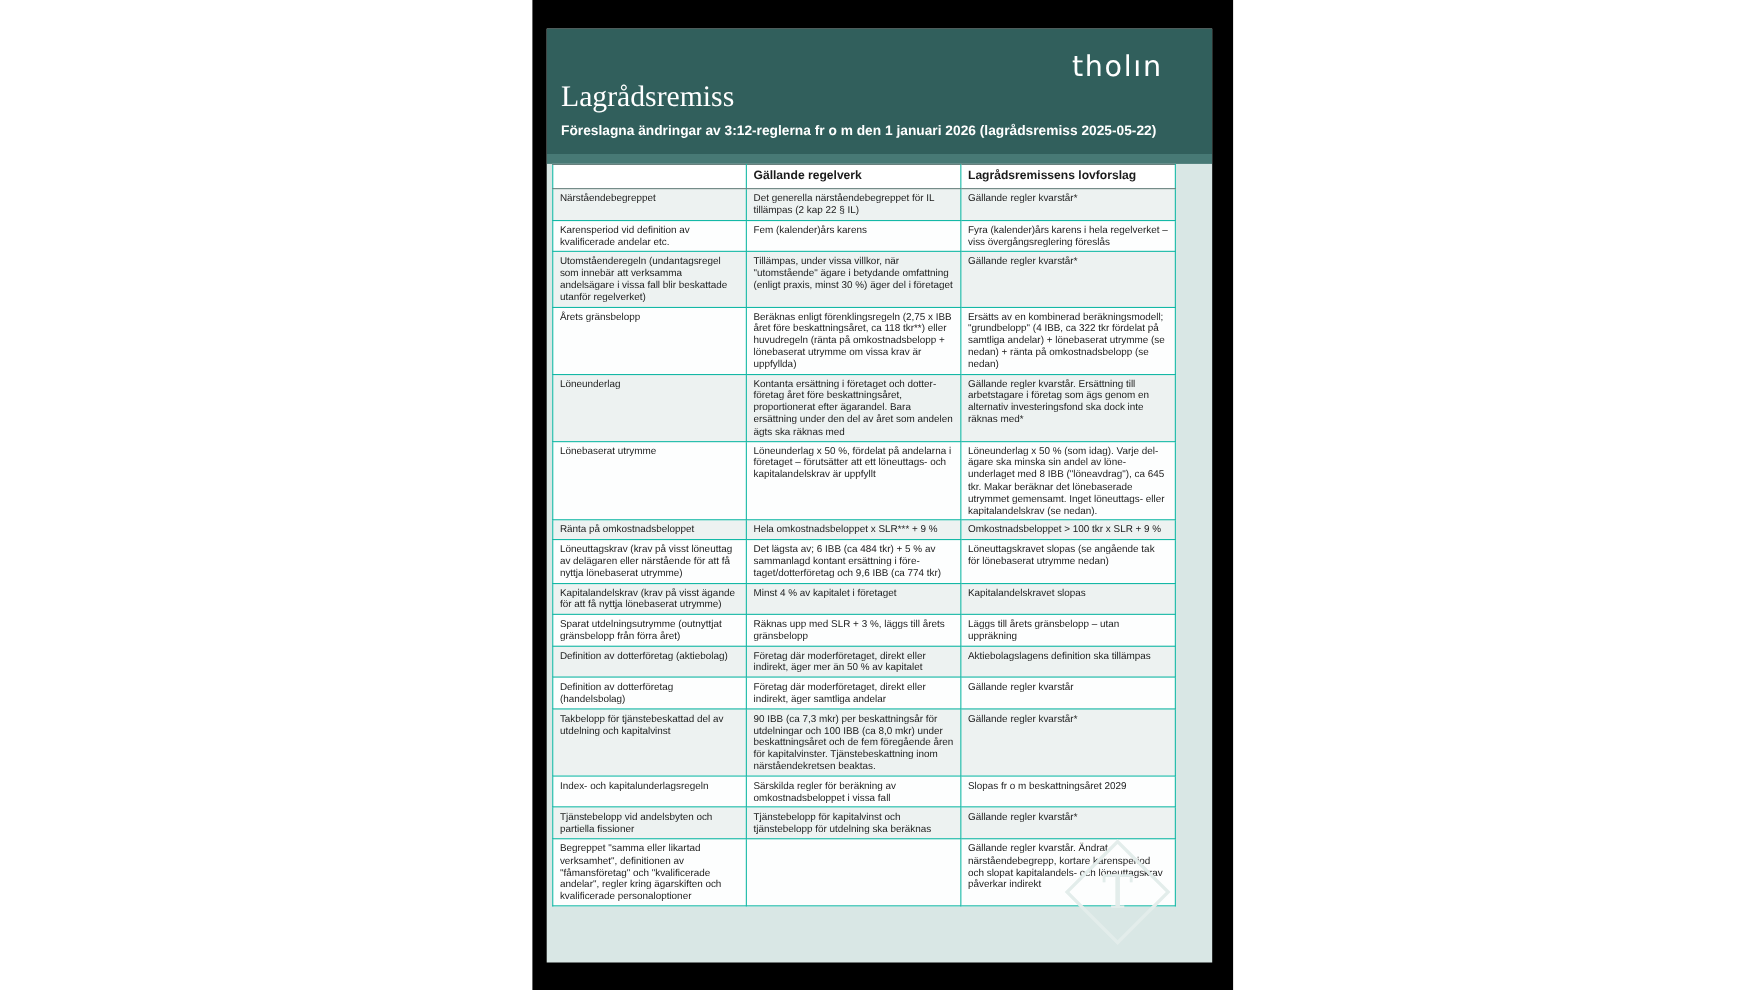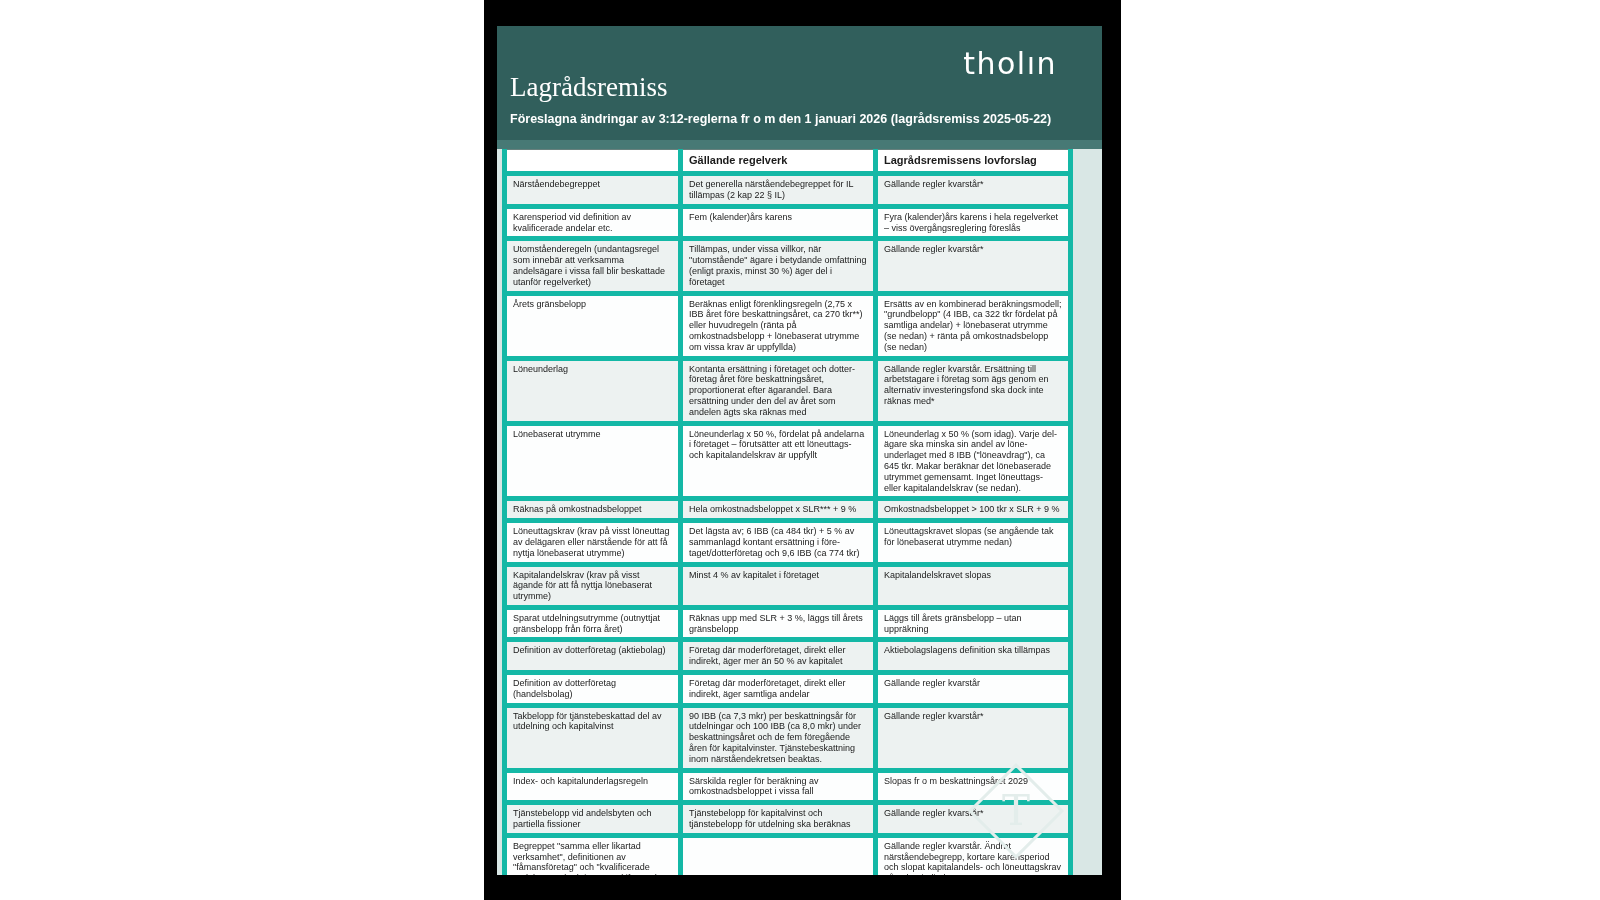--- a/index.html
+++ b/index.html
@@ -13,41 +13,41 @@
   }
   .doc {
     position:absolute; left:13px; top:26px; width:605px; height:849px;
     background:#d9e7e5; overflow:hidden;
   }
   .doc-header {
     height:114px; background:#315f5c; position:relative; color:#ffffff;
   }
   .logo {
     position:absolute; top:20px; right:45px;
-    font-size:30px; letter-spacing:1.5px; color:#ffffff;
+    font-size:26px; letter-spacing:1.5px; color:#ffffff;
     font-family:"DejaVu Sans", sans-serif;
   }
   .title {
     position:absolute; left:13px; top:46px;
     font-family:Liberation Serif, serif; font-size:27px; font-weight:normal;
   }
   .subtitle {
     position:absolute; left:13px; top:86px; font-size:12.5px; font-weight:bold;
   }
   .band { height:9px; background:#477975; }
   .content { padding:0 0 0 5px; }
   table.cmp {
     width:566px; border-collapse:collapse; table-layout:fixed;
     background:#fdfefe;
   }
   table.cmp col.c1 { width:176px; }
   table.cmp col.c2 { width:195px; }
   table.cmp col.c3 { width:195px; }
   table.cmp th, table.cmp td {
-    border:5px solid #14b8a6; vertical-align:top; text-align:left;
+    border:1px solid #14b8a6; vertical-align:top; text-align:left;
     font-size:9px; line-height:1.2; color:#1b1b1b; padding:3px 6px;
     word-wrap:break-word;
   }
   table.cmp thead th {
     font-size:11px; font-weight:bold; background:#ffffff;
     border-top:1px solid #67807d; border-bottom:1px solid #67807d;
     padding:4px 6px;
     margin-left:43px;
   }
   table.cmp tbody tr:nth-child(odd) td { background:#edf2f1; }
@@ -100,35 +100,35 @@
     <td>Fem (kalender)års karens</td>
     <td>Fyra (kalender)års karens i hela regelverket – viss övergångsreglering föreslås</td>
   </tr>
             <tr>
     <td>Utomståenderegeln (undantagsregel som innebär att verksamma andelsägare i vissa fall blir beskattade utanför regelverket)</td>
     <td>Tillämpas, under vissa villkor, när "utomstående" ägare i betydande omfattning (enligt praxis, minst 30 %) äger del i företaget</td>
     <td>Gällande regler kvarstår*</td>
   </tr>
             <tr>
     <td>Årets gränsbelopp</td>
-    <td>Beräknas enligt förenklingsregeln (2,75 x IBB året före beskattningsåret, ca 270 tkr**) eller huvudregeln (ränta på omkostnadsbelopp + lönebaserat utrymme om vissa krav är uppfyllda)</td>
+    <td>Beräknas enligt förenklingsregeln (2,75 x IBB året före beskattningsåret, ca 118 tkr**) eller huvudregeln (ränta på omkostnadsbelopp + lönebaserat utrymme om vissa krav är uppfyllda)</td>
     <td>Ersätts av en kombinerad beräknings­modell; "grundbelopp" (4 IBB, ca 322 tkr fördelat på samtliga andelar) + lönebaserat utrymme (se nedan) + ränta på omkostnadsbelopp (se nedan)</td>
   </tr>
             <tr>
     <td>Löneunderlag</td>
     <td>Kontanta ersättning i företaget och dotter­företag året före beskattningsåret, proportionerat efter ägarandel. Bara ersättning under den del av året som andelen ägts ska räknas med</td>
     <td>Gällande regler kvarstår. Ersättning till arbetstagare i företag som ägs genom en alternativ investeringsfond ska dock inte räknas med*</td>
   </tr>
             <tr>
     <td>Lönebaserat utrymme</td>
     <td>Löneunderlag x 50 %, fördelat på andelarna i företaget – förutsätter att ett löneuttags- och kapitalandelskrav är uppfyllt</td>
     <td>Löneunderlag x 50 % (som idag). Varje del­ägare ska minska sin andel av löne­underlaget med 8 IBB ("löneavdrag"), ca 645 tkr. Makar beräknar det lönebaserade utrymmet gemensamt. Inget löneuttags- eller kapitalandelskrav (se nedan).</td>
   </tr>
             <tr>
-    <td>Räknas på omkostnadsbeloppet</td>
+    <td>Ränta på omkostnadsbeloppet</td>
     <td>Hela omkostnadsbeloppet x SLR*** + 9 %</td>
     <td>Omkostnadsbeloppet &gt; 100 tkr x SLR + 9 %</td>
   </tr>
             <tr>
     <td>Löneuttagskrav (krav på visst löneuttag av delägaren eller närstående för att få nyttja lönebaserat utrymme)</td>
     <td>Det lägsta av; 6 IBB (ca 484 tkr) + 5 % av sammanlagd kontant ersättning i före­taget/dotterföretag och 9,6 IBB (ca 774 tkr)</td>
     <td>Löneuttagskravet slopas (se angående tak för lönebaserat utrymme nedan)</td>
   </tr>
             <tr>
     <td>Kapitalandelskrav (krav på visst ägande för att få nyttja lönebaserat utrymme)</td>

